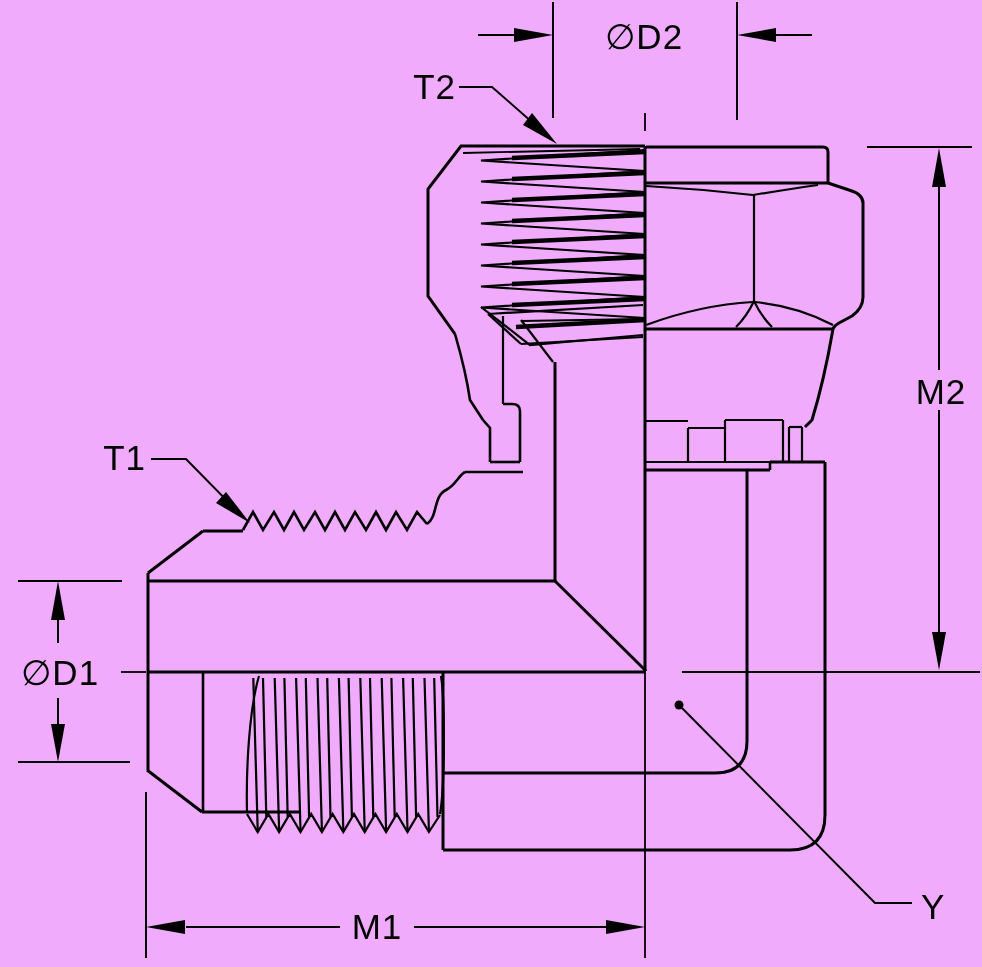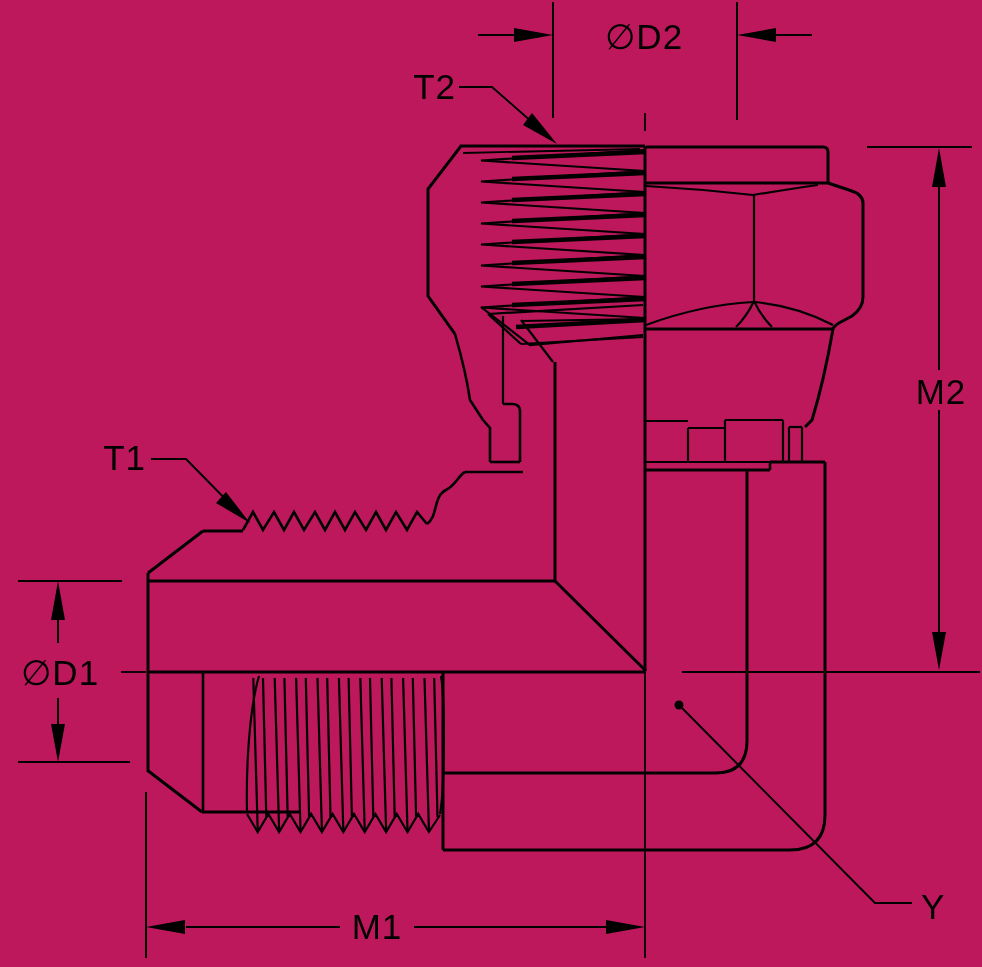--- a/index.html
+++ b/index.html
@@ -1,16 +1,16 @@
 <!DOCTYPE html>
 <html><head>
 <meta charset="utf-8">
 <style>
   html,body{margin:0;padding:0;background:#ffffff;}
-  .stage{width:982px;height:967px;position:relative;background:#be185d;overflow:hidden;}
+  .stage{width:982px;height:967px;position:relative;background:#f0abfc;overflow:hidden;}
   svg{display:block;}
   .ln{fill:none;stroke:#000;stroke-linecap:butt;stroke-linejoin:miter;}
   .w3{stroke-width:3px;}
   .w26{stroke-width:2.6px;}
   .w22{stroke-width:2.2px;}
   .w18{stroke-width:1.8px;}
   .bar{stroke-width:4.5px;}
   .dim{fill:none;stroke:#000;stroke-width:2px;}
   .cl{fill:none;stroke:#000;stroke-width:1.8px;}
   .head{fill:#000;stroke:none;}

